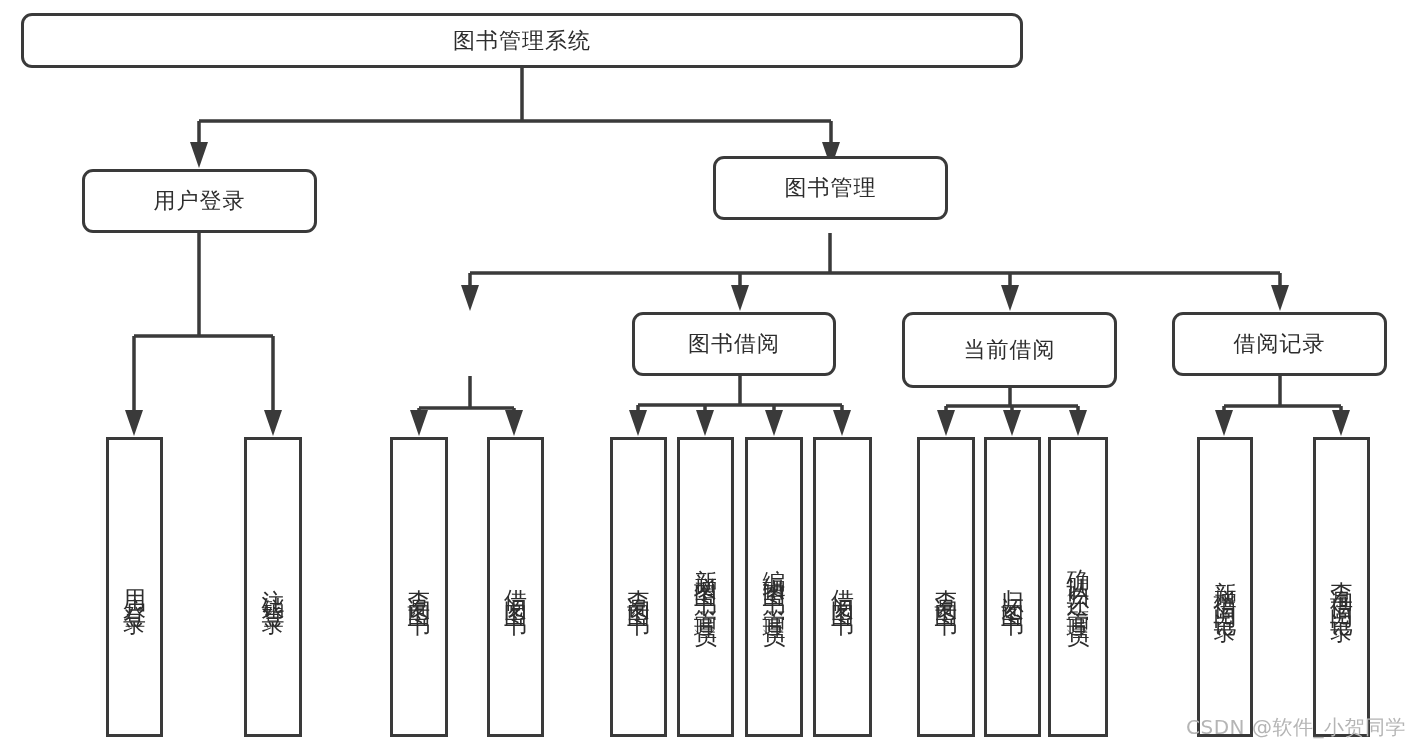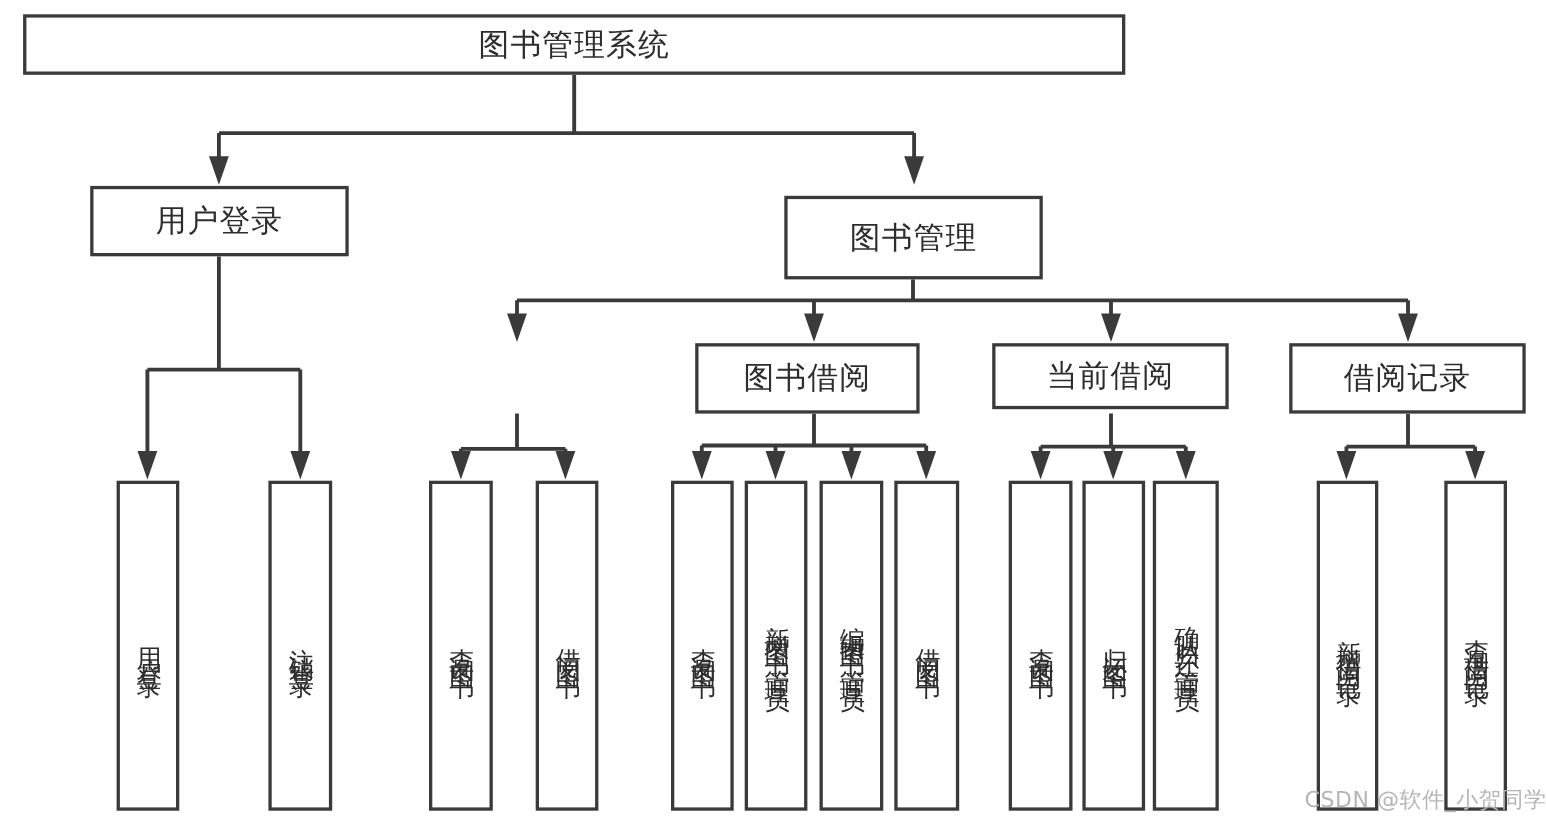--- a/index.html
+++ b/index.html
@@ -23,21 +23,21 @@
     position:absolute;
     box-sizing:border-box;
     background:#fff;
     border:3px solid var(--line);
     display:flex;
     align-items:center;
     justify-content:center;
     color:var(--text);
     z-index:2;
   }
-  .h{font-size:28px;letter-spacing:1px;white-space:nowrap;}
+  .h{font-size:22px;letter-spacing:1px;white-space:nowrap;border-radius:11px;}
   .v{
     writing-mode:vertical-rl;
     font-size:23px;
     letter-spacing:8px;
     line-height:1;
     text-align:center;
     white-space:nowrap;
   }
   .watermark{
     position:absolute;
@@ -84,28 +84,28 @@
     <polygon class="head" points="1332,410 1350,410 1341,436"></polygon>
   </svg>
 
   <div class="box h" style="left:21px;top:13px;width:1002px;height:55px">
     <span>图书管理系统</span>
   </div>
 
   <div class="box h" style="left:82px;top:169px;width:235px;height:64px">
     <span>用户登录</span>
   </div>
-  <div class="box h" style="left:713px;top:178px;width:235px;height:76px">
+  <div class="box h" style="left:713px;top:156px;width:235px;height:64px">
     <span>图书管理</span>
   </div>
 
   <div class="box h" style="left:632px;top:312px;width:204px;height:64px">
     <span>图书借阅</span>
   </div>
-  <div class="box h" style="left:902px;top:312px;width:215px;height:60px">
+  <div class="box h" style="left:902px;top:312px;width:215px;height:76px">
     <span>当前借阅</span>
   </div>
   <div class="box h" style="left:1172px;top:312px;width:215px;height:64px">
     <span>借阅记录</span>
   </div>
 
   <div class="box v" style="left:106px;top:437px;width:57px;height:300px">
     <span>用户登录</span>
   </div>
   <div class="box v" style="left:244px;top:437px;width:58px;height:300px">

